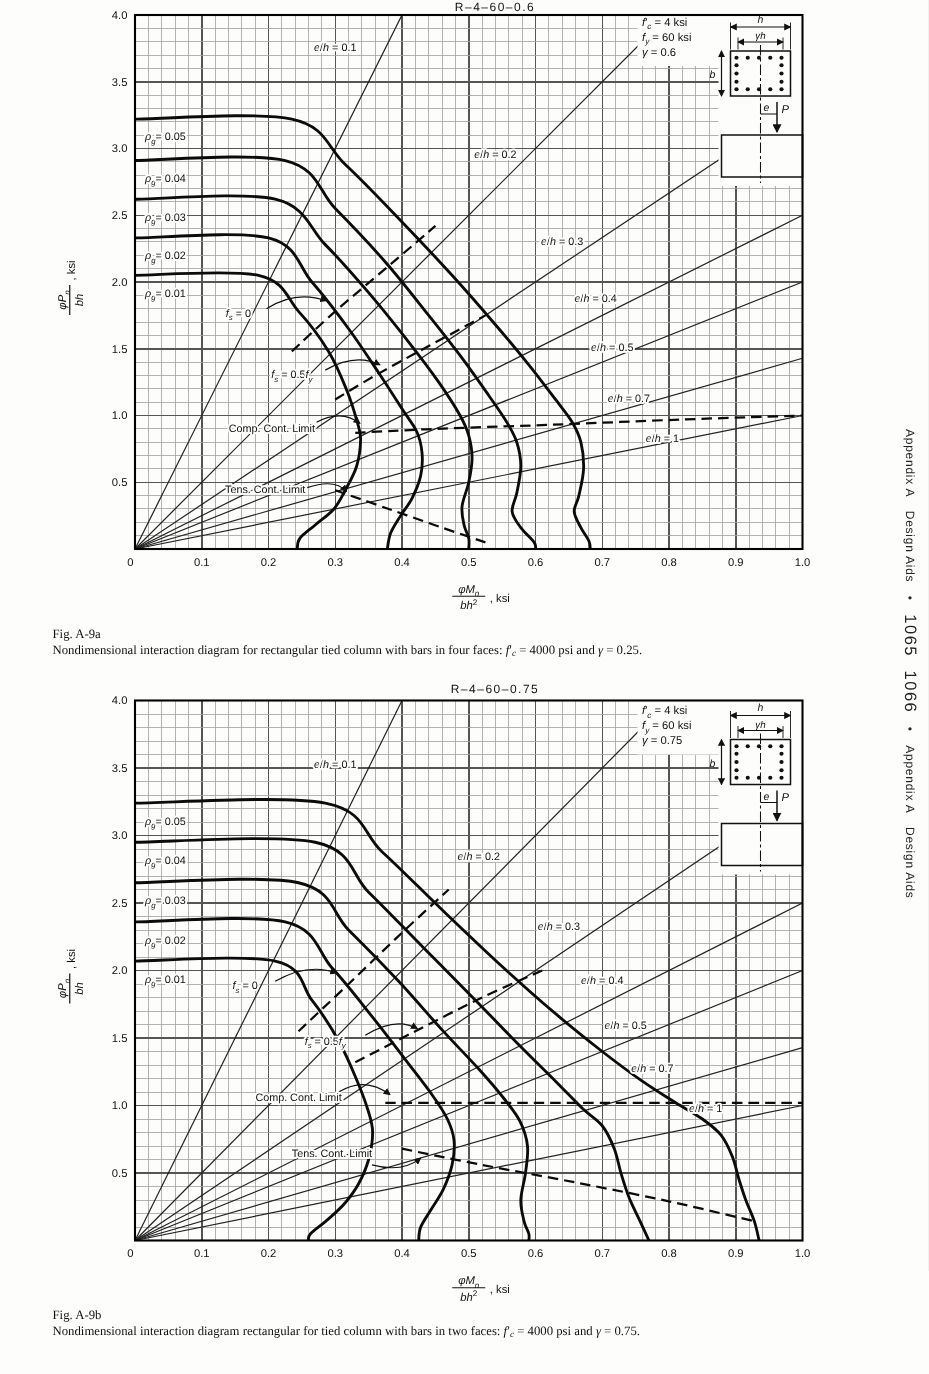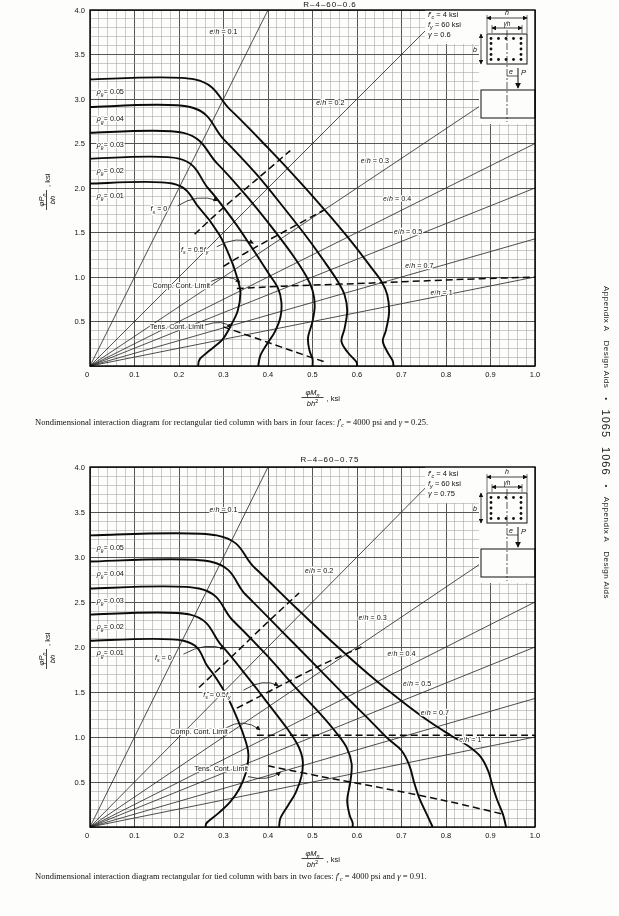--- a/index.html
+++ b/index.html
@@ -458,20 +458,22 @@
       </g>
       <g transform="translate(46,213) rotate(-90)">
         <text x="0" y="-2" font-size="7.5" text-anchor="middle"><tspan font-size="7.5" font-style="italic">φP</tspan><tspan dy="2.4" font-size="5.3999999999999995" font-style="italic">n</tspan></text>
         <line x1="-10" y1="0.5" x2="10" y2="0.5" stroke="#111" stroke-width="0.8"></line>
         <text x="0" y="9" font-size="7.5" text-anchor="middle"><tspan font-size="7.5" font-style="italic">bh</tspan></text>
         <text x="13" y="4" font-size="7.5" text-anchor="start"><tspan font-size="7.5">, ksi</tspan></text>
       </g>
     </svg>
 
   <div class="caption" style="top:417px">
+    <div>Fig. A-9a</div>
     <div id="captext0"><span>Nondimensional interaction diagram for rectangular tied column with bars in four faces: </span><span style="font-style: italic;">f</span><span>′</span><span style="font-style: italic; font-size: 6px; vertical-align: -1.5px;">c</span><span> = 4000 psi and </span><span style="font-style: italic;">γ</span><span> = 0.25.</span></div>
   </div>
   <div class="caption" style="top:871px">
-    <div id="captext1"><span>Nondimensional interaction diagram rectangular for tied column with bars in two faces: </span><span style="font-style: italic;">f</span><span>′</span><span style="font-style: italic; font-size: 6px; vertical-align: -1.5px;">c</span><span> = 4000 psi and </span><span style="font-style: italic;">γ</span><span> = 0.91.</span></div>
+    <div>Fig. A-9b</div>
+    <div id="captext1"><span>Nondimensional interaction diagram rectangular for tied column with bars in two faces: </span><span style="font-style: italic;">f</span><span>′</span><span style="font-style: italic; font-size: 6px; vertical-align: -1.5px;">c</span><span> = 4000 psi and </span><span style="font-style: italic;">γ</span><span> = 0.75.</span></div>
   </div>
 
   <div id="sidetext"><span>Appendix A</span>  <span>Design Aids</span>  <span>•</span>  <span class="big">1065</span>  <span class="big">1066</span>  <span>•</span>  <span>Appendix A</span>  <span>Design Aids</span></div>
 </div>
 
 </body></html>

